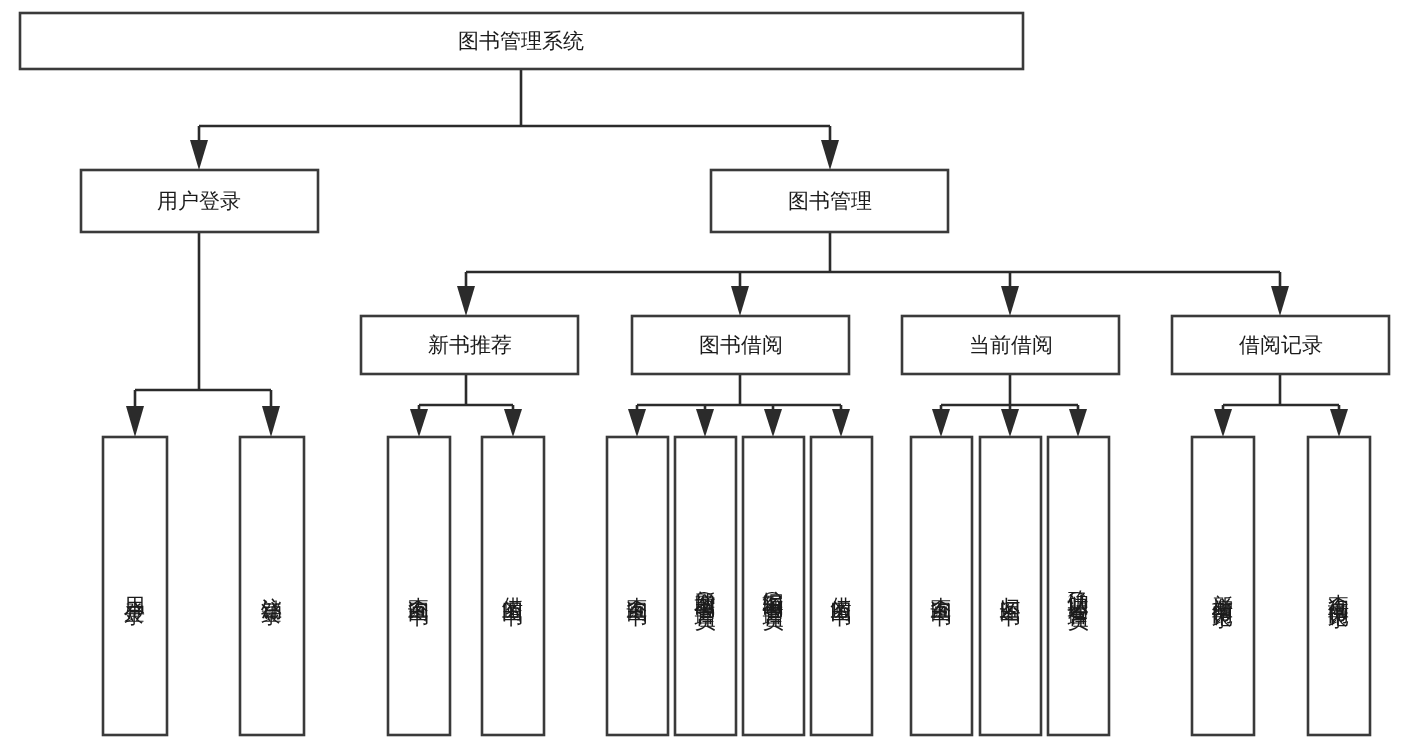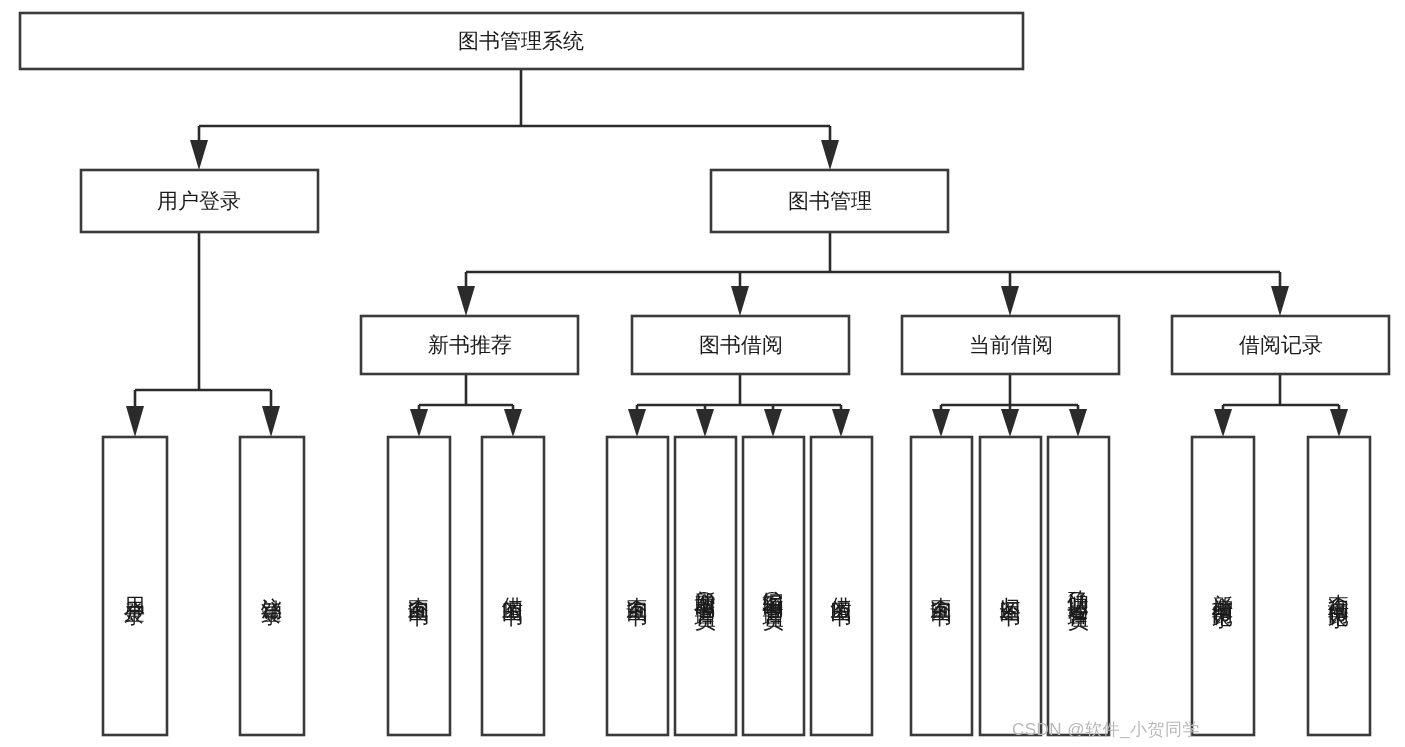--- a/index.html
+++ b/index.html
@@ -216,15 +216,14 @@
   <div class="node-label-v" style="left:743px; top:437px; width:61px; height:298px;">编辑图书（管理员）</div>
   <div class="node-label-v" style="left:811px; top:437px; width:61px; height:298px;">借阅图书</div>
 
   <div class="node-label-v" style="left:911px; top:437px; width:61px; height:298px;">查询图书</div>
   <div class="node-label-v" style="left:980px; top:437px; width:61px; height:298px;">归还图书</div>
   <div class="node-label-v" style="left:1048px; top:437px; width:61px; height:298px;">确认归还（管理员）</div>
 
   <div class="node-label-v" style="left:1192px; top:437px; width:62px; height:298px;">新增借阅记录</div>
   <div class="node-label-v" style="left:1308px; top:437px; width:62px; height:298px;">查询借阅记录</div>
 
-  <div class="watermark">CSDN @软件_小贺同学</div>
 
 </div>
 
 </body></html>

